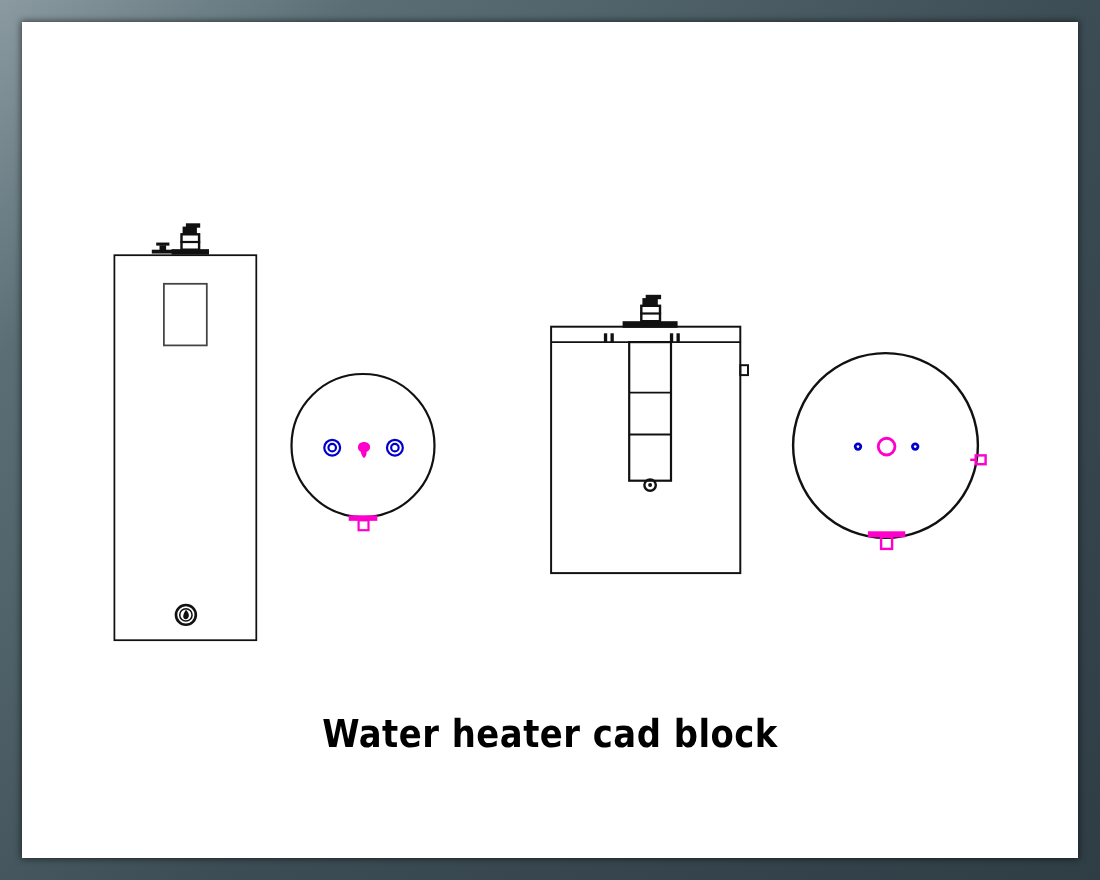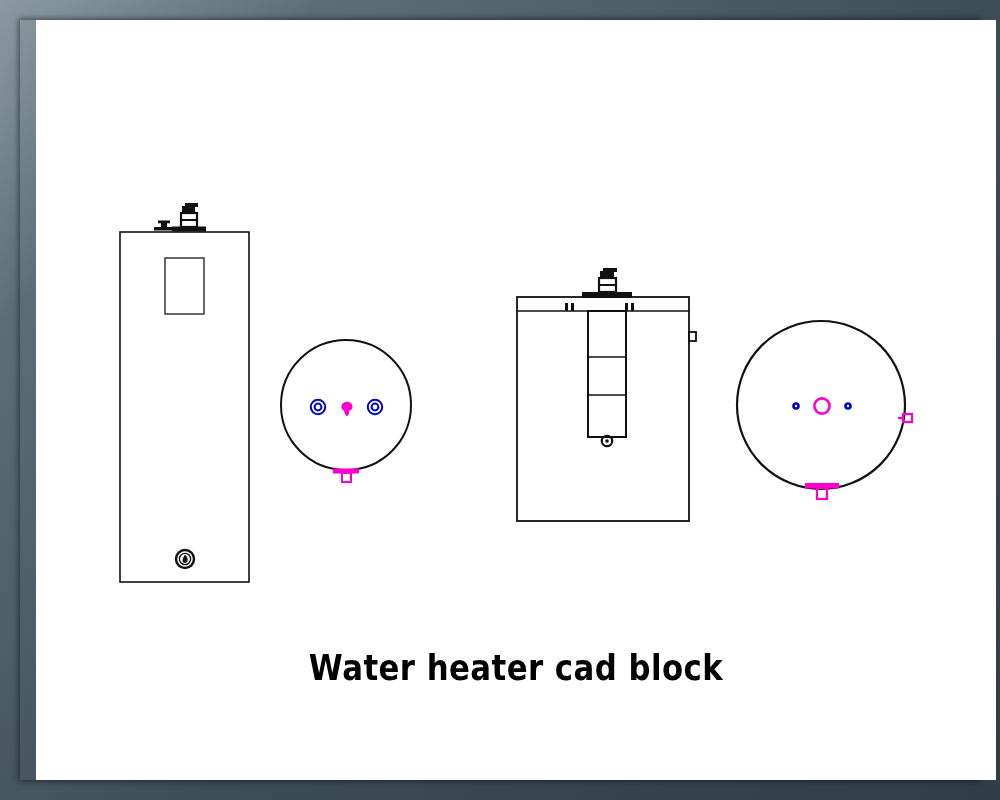--- a/index.html
+++ b/index.html
@@ -33,21 +33,20 @@
     box-shadow: 0 0 6px 1px rgba(0,0,0,0.55);
   }
   #drawing-canvas {
     position: absolute;
     left: 20px;
     top: 20px;
     width: 960px;
     height: 760px;
     background: #ffffff;
     overflow: hidden;
-    margin-left: 16px;
   }
   #cad-svg {
     position: absolute;
     left: 0;
     top: 0;
     display: block;
   }
 
   
   #drawing-title {

